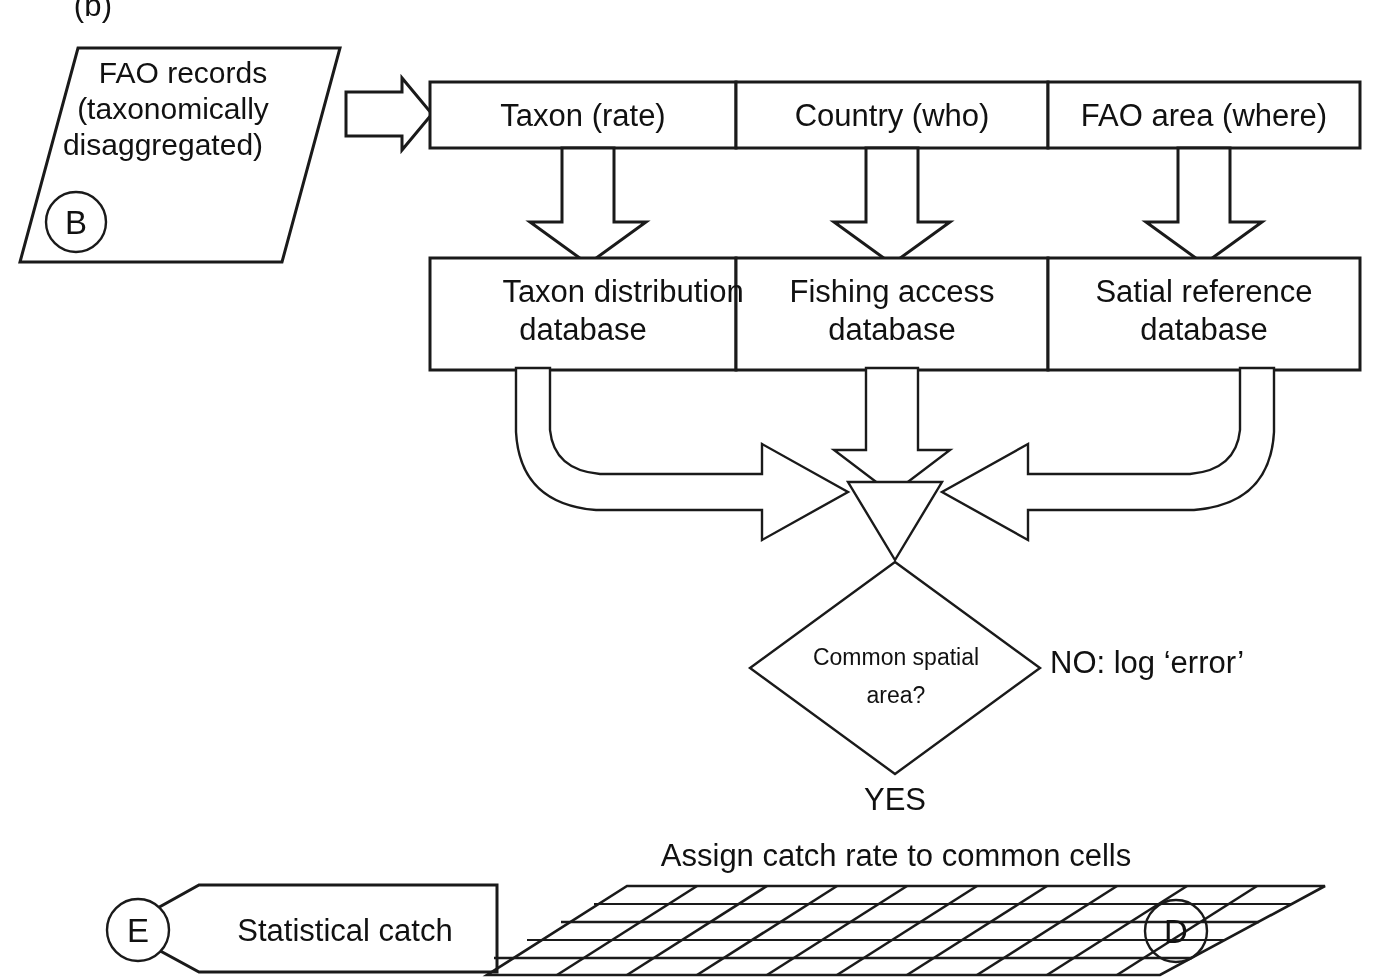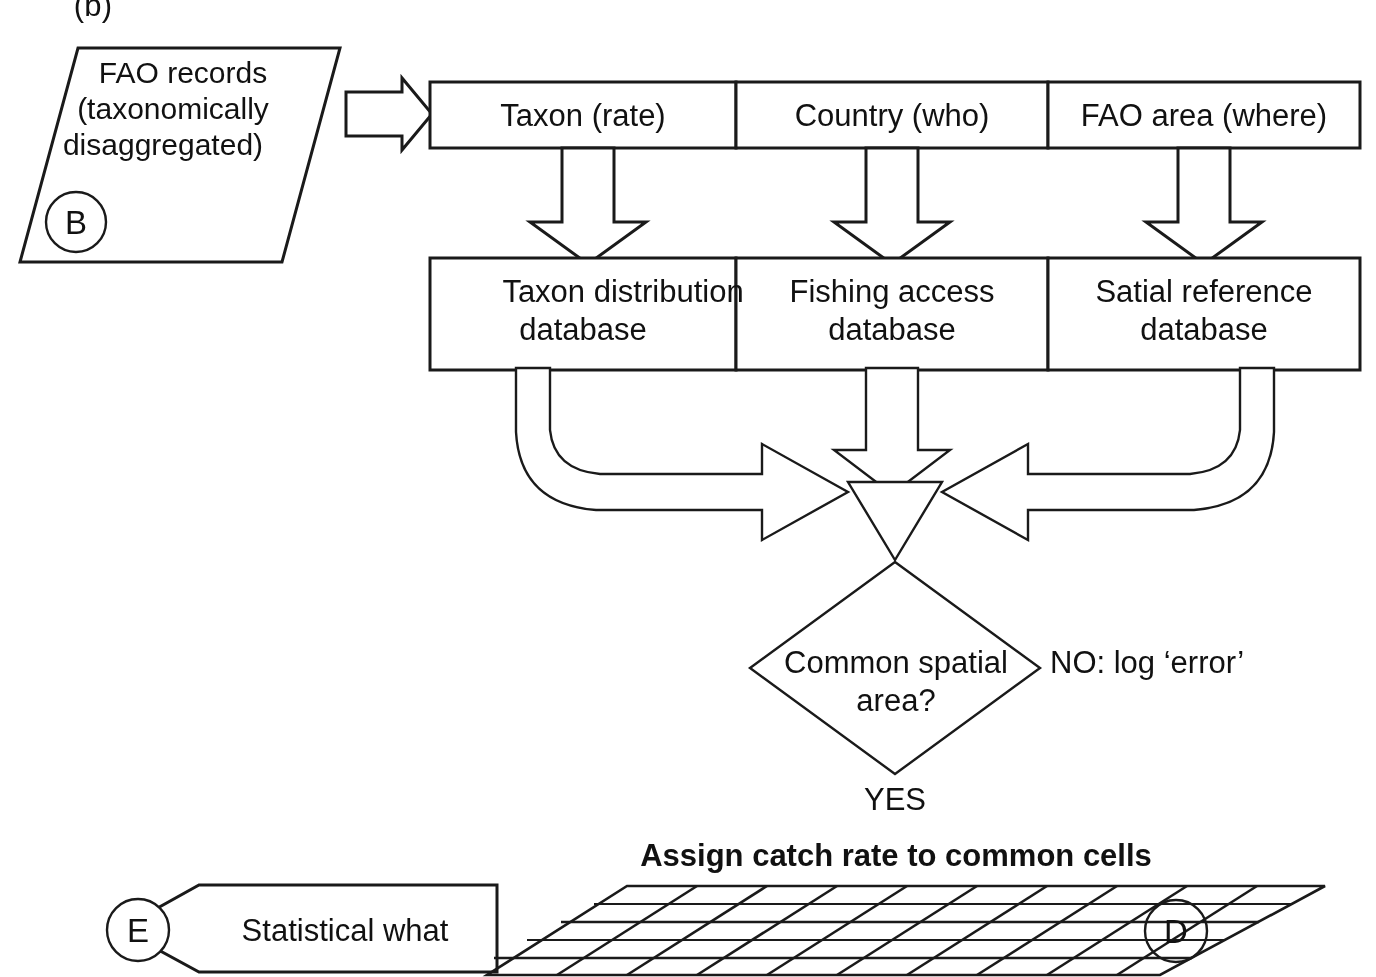--- a/index.html
+++ b/index.html
@@ -66,32 +66,31 @@
   }
   .box-text {
     font-size: 31px;
     line-height: 1.22;
   }
   .node-letter {
     font-size: 33px;
     line-height: 1;
   }
   .diamond-text {
-    font-size: 31px;
+    font-size: 23px;
     line-height: 1.2;
   }
   .side-text {
     font-size: 31px;
   }
   .yes-text {
     font-size: 31px;
   }
   .caption-text {
     font-size: 31px;
-    font-weight: bold;
   }
   .stat-text {
     font-size: 31px;
   }
 </style>
 </head>
 <body>
 
 <div id="stage">
 
@@ -197,18 +196,18 @@
 
   <div class="txt diamond-text" style="left:760px; top:644px; width:272px;">Common spatial</div>
   <div class="txt diamond-text" style="left:760px; top:682px; width:272px;">area?</div>
 
   <div class="txt yes-text" style="left:820px; top:782px; width:150px;">YES</div>
 
   <div class="txt side-text" style="left:1050px; top:645px; width:310px; text-align:left;">NO: log ‘error’</div>
 
   <div class="txt caption-text" style="left:566px; top:838px; width:660px;">Assign catch rate to common cells</div>
 
-  <div class="txt stat-text" style="left:200px; top:913px; width:290px;">Statistical what</div>
+  <div class="txt stat-text" style="left:200px; top:913px; width:290px;">Statistical catch</div>
 
   <div class="txt node-letter" style="left:108px; top:914px; width:60px;">E</div>
   <div class="txt node-letter" style="left:1146px; top:915px; width:60px;">D</div>
 
 </div>
 
 </body></html>

